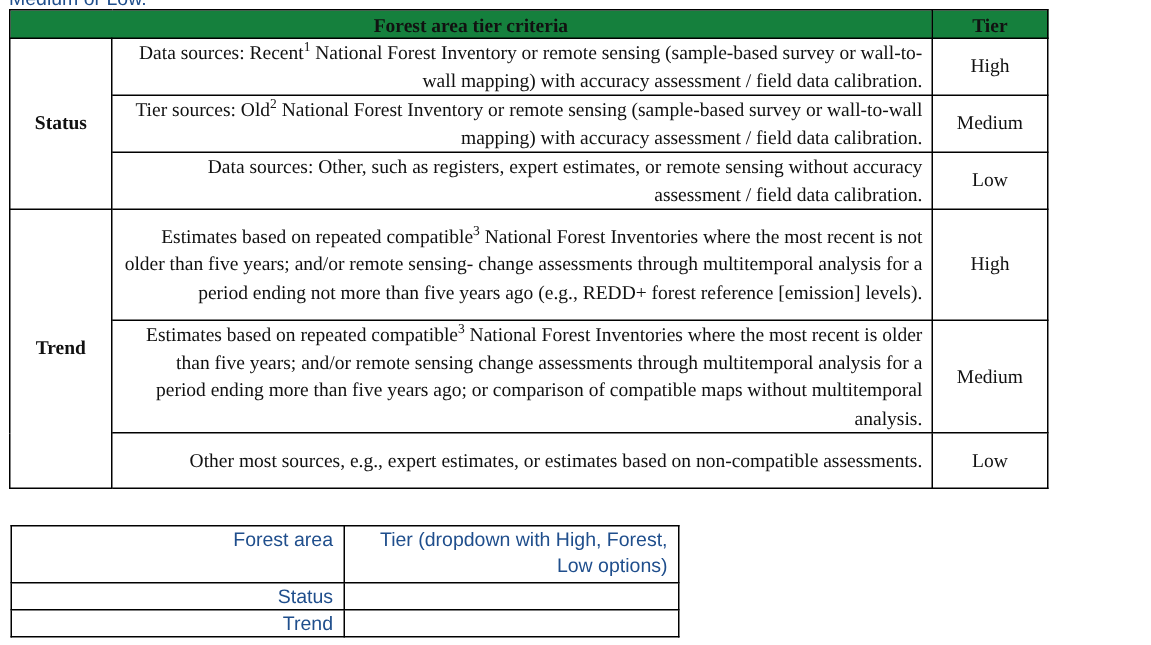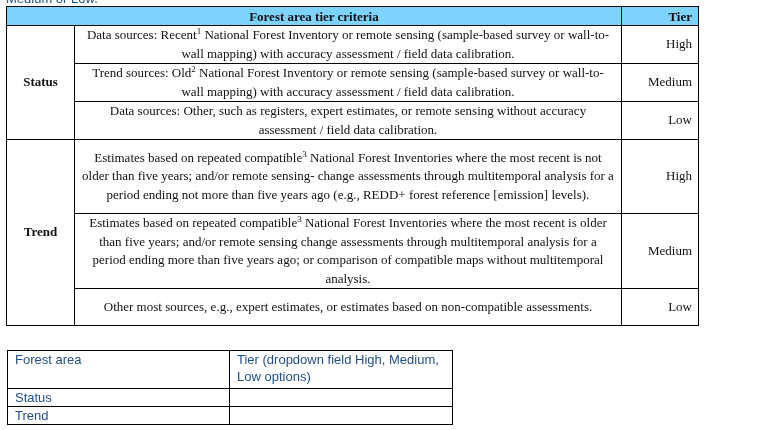--- a/index.html
+++ b/index.html
@@ -10,33 +10,33 @@
   }
   table.criteria {
     position: absolute; left: 6px; top: 6px;
     border-collapse: collapse;
     font-family: "Liberation Serif", serif; font-size: 13px; color: #111;
     width: 693px;
   }
   table.criteria td, table.criteria th {
     border: 1px solid #000; padding: 0 6px; line-height: 18.5px; vertical-align: middle;
   }
-  table.criteria th { background: #7dd3fc; font-weight: bold; height: 18px; line-height: 17px; }
+  table.criteria th { background: #15803d; font-weight: bold; height: 18px; line-height: 17px; }
   .c-cat { width: 55px; text-align: center; font-weight: bold; }
-  .c-desc { width: 533px; text-align: center; }
-  .c-tier { width: 64px; text-align: right; }
+  .c-desc { width: 533px; text-align: right; }
+  .c-tier { width: 64px; text-align: center; }
   .u { }
   sup { font-size: 9px; line-height: 0; }
   table.entry {
     position: absolute; left: 7px; top: 350px;
     border-collapse: collapse;
     font-family: "Liberation Sans", sans-serif; font-size: 13px; color: #1f4e8c;
     width: 446px;
   }
-  table.entry td { border: 1px solid #000; padding: 0 7px; vertical-align: top; line-height: 17px; }
+  table.entry td { border: 1px solid #000; padding: 0 7px; vertical-align: top; line-height: 17px; text-align: right; }
   .e-c1 { width: 207px; }
 </style>
 </head>
 <body>
 
 <div class="cutoff">Medium or Low.</div>
 
 <table class="criteria">
   <thead>
     <tr>
@@ -44,21 +44,21 @@
       <th class="c-tier">Tier</th>
     </tr>
   </thead>
   <tbody>
     <tr>
       <td class="c-cat" rowspan="3">Status</td>
       <td class="c-desc" style="height:36px"><span>Data sources: Recent</span><sup>1</sup><span> National Forest Inventory or remote sensing (sample-based survey or wall-to-wall mapping) with accuracy assessment / field data calibration.</span></td>
       <td class="c-tier">High</td>
     </tr>
     <tr>
-      <td class="c-desc" style="height:36px"><span>Trend sources: Old</span><sup>2</sup><span> National Forest Inventory or remote sensing (sample-based survey or wall-to-wall mapping) with accuracy assessment / field data calibration.</span></td>
+      <td class="c-desc" style="height:36px"><span>Tier sources: Old</span><sup>2</sup><span> National Forest Inventory or remote sensing (sample-based survey or wall-to-wall mapping) with accuracy assessment / field data calibration.</span></td>
       <td class="c-tier">Medium</td>
     </tr>
     <tr>
       <td class="c-desc" style="height:36px"><span>Data sources:  Other, such as registers, expert estimates, or remote sensing without accuracy assessment / field data calibration.</span></td>
       <td class="c-tier">Low</td>
     </tr>
     <tr>
       <td class="c-cat" rowspan="3">Trend</td>
       <td class="c-desc" style="height:73px"><span>Estimates based on repeated </span><span class="u">compatible</span><sup>3</sup><span> National Forest Inventories where the most recent is </span><span class="u">not older than five years</span><span>; and/or remote sensing- change assessments through multitemporal analysis for a period ending </span><span class="u">not more than five years ago</span><span> (e.g., REDD+ forest reference [emission] levels).</span></td>
       <td class="c-tier">High</td>
@@ -71,21 +71,21 @@
       <td class="c-desc" style="height:36px"><span>Other most sources, e.g., expert estimates, or estimates based on non-compatible assessments.</span></td>
       <td class="c-tier">Low</td>
     </tr>
   </tbody>
 </table>
 
 <table class="entry">
   <tbody>
       <tr style="height:38px">
     <td class="e-c1">Forest area</td>
-    <td>Tier (dropdown field High, Medium, Low options)</td>
+    <td>Tier (dropdown with High, Forest, Low options)</td>
   </tr>
   <tr style="height:18px">
     <td class="e-c1">Status</td>
     <td></td>
   </tr>
   <tr style="height:18px">
     <td class="e-c1">Trend</td>
     <td></td>
   </tr>
 </tbody>

